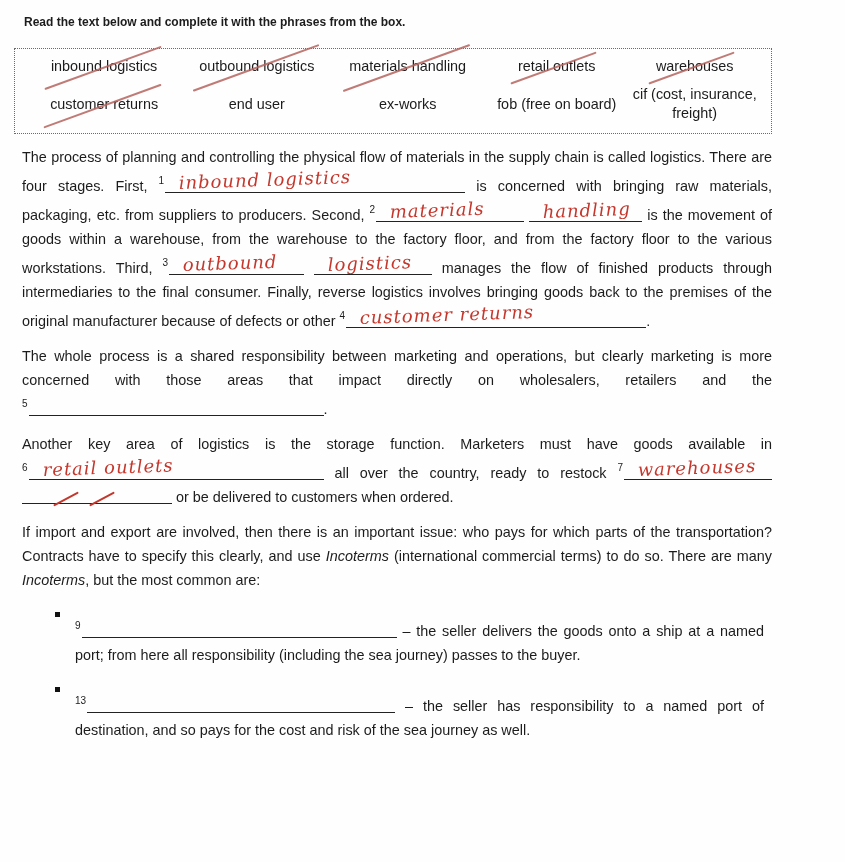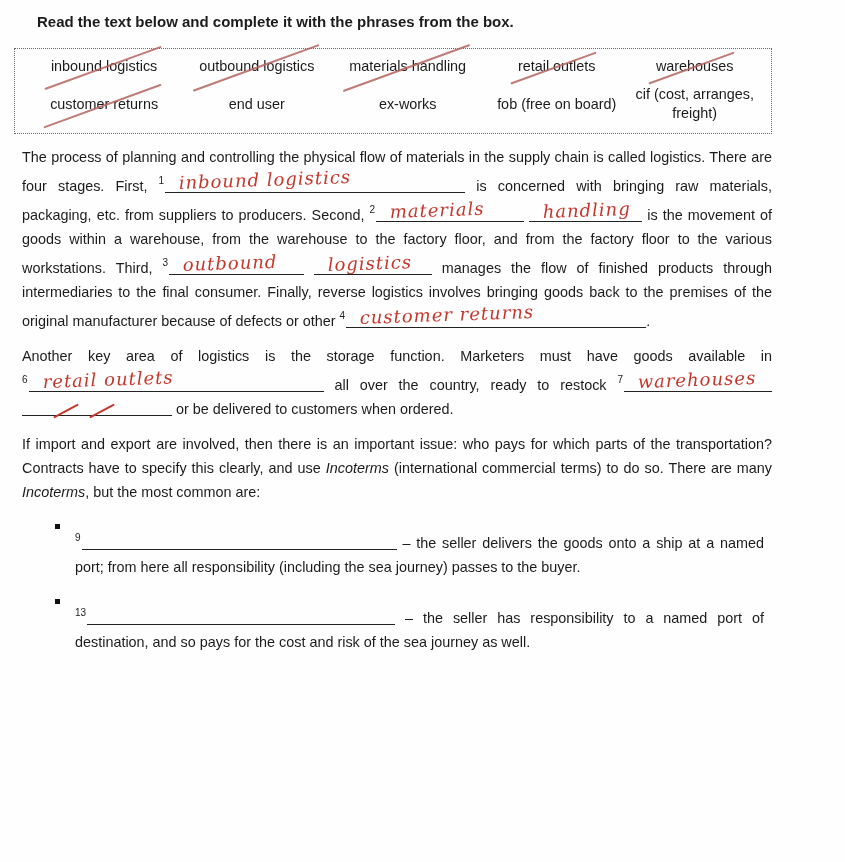--- a/index.html
+++ b/index.html
@@ -3,21 +3,21 @@
 <meta charset="utf-8">
 <style>
   html,body { margin:0; padding:0; }
   body {
     width:845px; height:862px; overflow:hidden;
     background:#fefefe; color:#1c1c1c;
     font-family:"Liberation Sans", sans-serif;
     font-size:14.4px; line-height:24px;
   }
   .page { padding:12px 73px 0 22px; position:relative; }
-  .title { font-size:15px; font-weight:bold; margin:0 0 16px 15px; line-height:20px; }
+  .title { font-size:12px; font-weight:bold; margin:0 0 16px 2px; line-height:20px; }
 
   
   .phrase-box {
     width:736px; margin-left:-8px; border:1.5px dotted #6b6b6b;
     padding:8px 10px 10px 10px;
   }
   .phrase-row { display:grid; grid-template-columns:21.5% 20% 21% 19.5% 18%; align-items:center; }
   .phrase-row + .phrase-row { margin-top:9px; }
   .phrase-cell { text-align:center; line-height:19px; }
   .phrase { position:relative; display:inline-block; padding:0 2px; }
@@ -64,26 +64,27 @@
         <div class="phrase-cell"><span class="phrase">outbound logistics<i class="strike" style="background: rgb(181, 100, 94);"></i></span></div>
         <div class="phrase-cell"><span class="phrase">materials handling<i class="strike" style="background: rgb(181, 100, 94);"></i></span></div>
         <div class="phrase-cell"><span class="phrase">retail outlets<i class="strike" style="background: rgb(181, 100, 94);"></i></span></div>
         <div class="phrase-cell"><span class="phrase">warehouses<i class="strike" style="background: rgb(181, 100, 94);"></i></span></div>
       </div>
       <div class="phrase-row">
         <div class="phrase-cell"><span class="phrase">customer returns<i class="strike" style="background: rgb(181, 100, 94);"></i></span></div>
         <div class="phrase-cell"><span class="phrase">end user</span></div>
         <div class="phrase-cell"><span class="phrase">ex-works</span></div>
         <div class="phrase-cell"><span class="phrase">fob (free on board)</span></div>
-        <div class="phrase-cell"><span class="phrase">cif (cost, arranges, freight)</span></div>
+        <div class="phrase-cell"><span class="phrase">cif (cost, insurance, freight)</span></div>
       </div>
     </div>
 
   <div>
       <p class="para">The process of planning and controlling the physical flow of materials in the supply chain is called logistics. There are four stages. First, <span class="blank"><span class="bnum">1</span><span class="bline" style="width: 300px;"><span class="answer" style="color: rgb(197, 55, 44);">inbound logistics</span></span></span> is concerned with bringing raw materials, packaging, etc. from suppliers to producers. Second, <span class="blank"><span class="bnum">2</span><span class="bline" style="width: 148px;"><span class="answer" style="color: rgb(197, 55, 44);">materials</span></span></span> <span class="blank"><span class="bline" style="width: 113px;"><span class="answer" style="color: rgb(197, 55, 44);">handling</span></span></span> is the movement of goods within a warehouse, from the warehouse to the factory floor, and from the factory floor to the various workstations. Third, <span class="blank"><span class="bnum">3</span><span class="bline" style="width: 135px;"><span class="answer" style="color: rgb(197, 55, 44);">outbound</span></span></span> <span class="blank"><span class="bline" style="width: 118px;"><span class="answer" style="color: rgb(197, 55, 44);">logistics</span></span></span> manages the flow of finished products through intermediaries to the final consumer. Finally, reverse logistics involves bringing goods back to the premises of the original manufacturer because of defects or other <span class="blank"><span class="bnum">4</span><span class="bline" style="width: 300px;"><span class="answer" style="color: rgb(197, 55, 44);">customer returns</span></span></span>.</p>
+      <p class="para">The whole process is a shared responsibility between marketing and operations, but clearly marketing is more concerned with those areas that impact directly on wholesalers, retailers and the <span class="blank"><span class="bnum">5</span><span class="bline" style="width: 295px;"></span></span>.</p>
       <p class="para">Another key area of logistics is the storage function. Marketers must have goods available in <span class="blank"><span class="bnum">6</span><span class="bline" style="width: 295px;"><span class="answer" style="color: rgb(197, 55, 44);">retail outlets</span></span></span> all over the country, ready to restock <span class="blank"><span class="bnum">7</span><span class="bline" style="width: 148px;"><span class="answer" style="color: rgb(197, 55, 44);">warehouses</span></span></span> <span class="blank"><span class="bline" style="width: 150px;"><i class="check-slash" style="left: 30px; background: rgb(197, 55, 44);"></i><i class="check-slash" style="left: 66px; background: rgb(197, 55, 44);"></i></span></span> or be delivered to customers when ordered.</p>
       <p class="para">If import and export are involved, then there is an important issue: who pays for which parts of the transportation? Contracts have to specify this clearly, and use <em>Incoterms</em> (international commercial terms) to do so. There are many <em>Incoterms</em>, but the most common are:</p>
       <div class="bullet-item">
         <span class="bullet-marker"></span>
         <div class="bullet-content para"><span class="blank"><span class="bnum">9</span><span class="bline" style="width: 315px;"></span></span> – the seller delivers the goods onto a ship at a named port; from here all responsibility (including the sea journey) passes to the buyer.</div>
       </div>
       <div class="bullet-item">
         <span class="bullet-marker"></span>
         <div class="bullet-content para"><span class="blank"><span class="bnum">13</span><span class="bline" style="width: 308px;"></span></span> – the seller has responsibility to a named port of destination, and so pays for the cost and risk of the sea journey as well.</div>
       </div>

